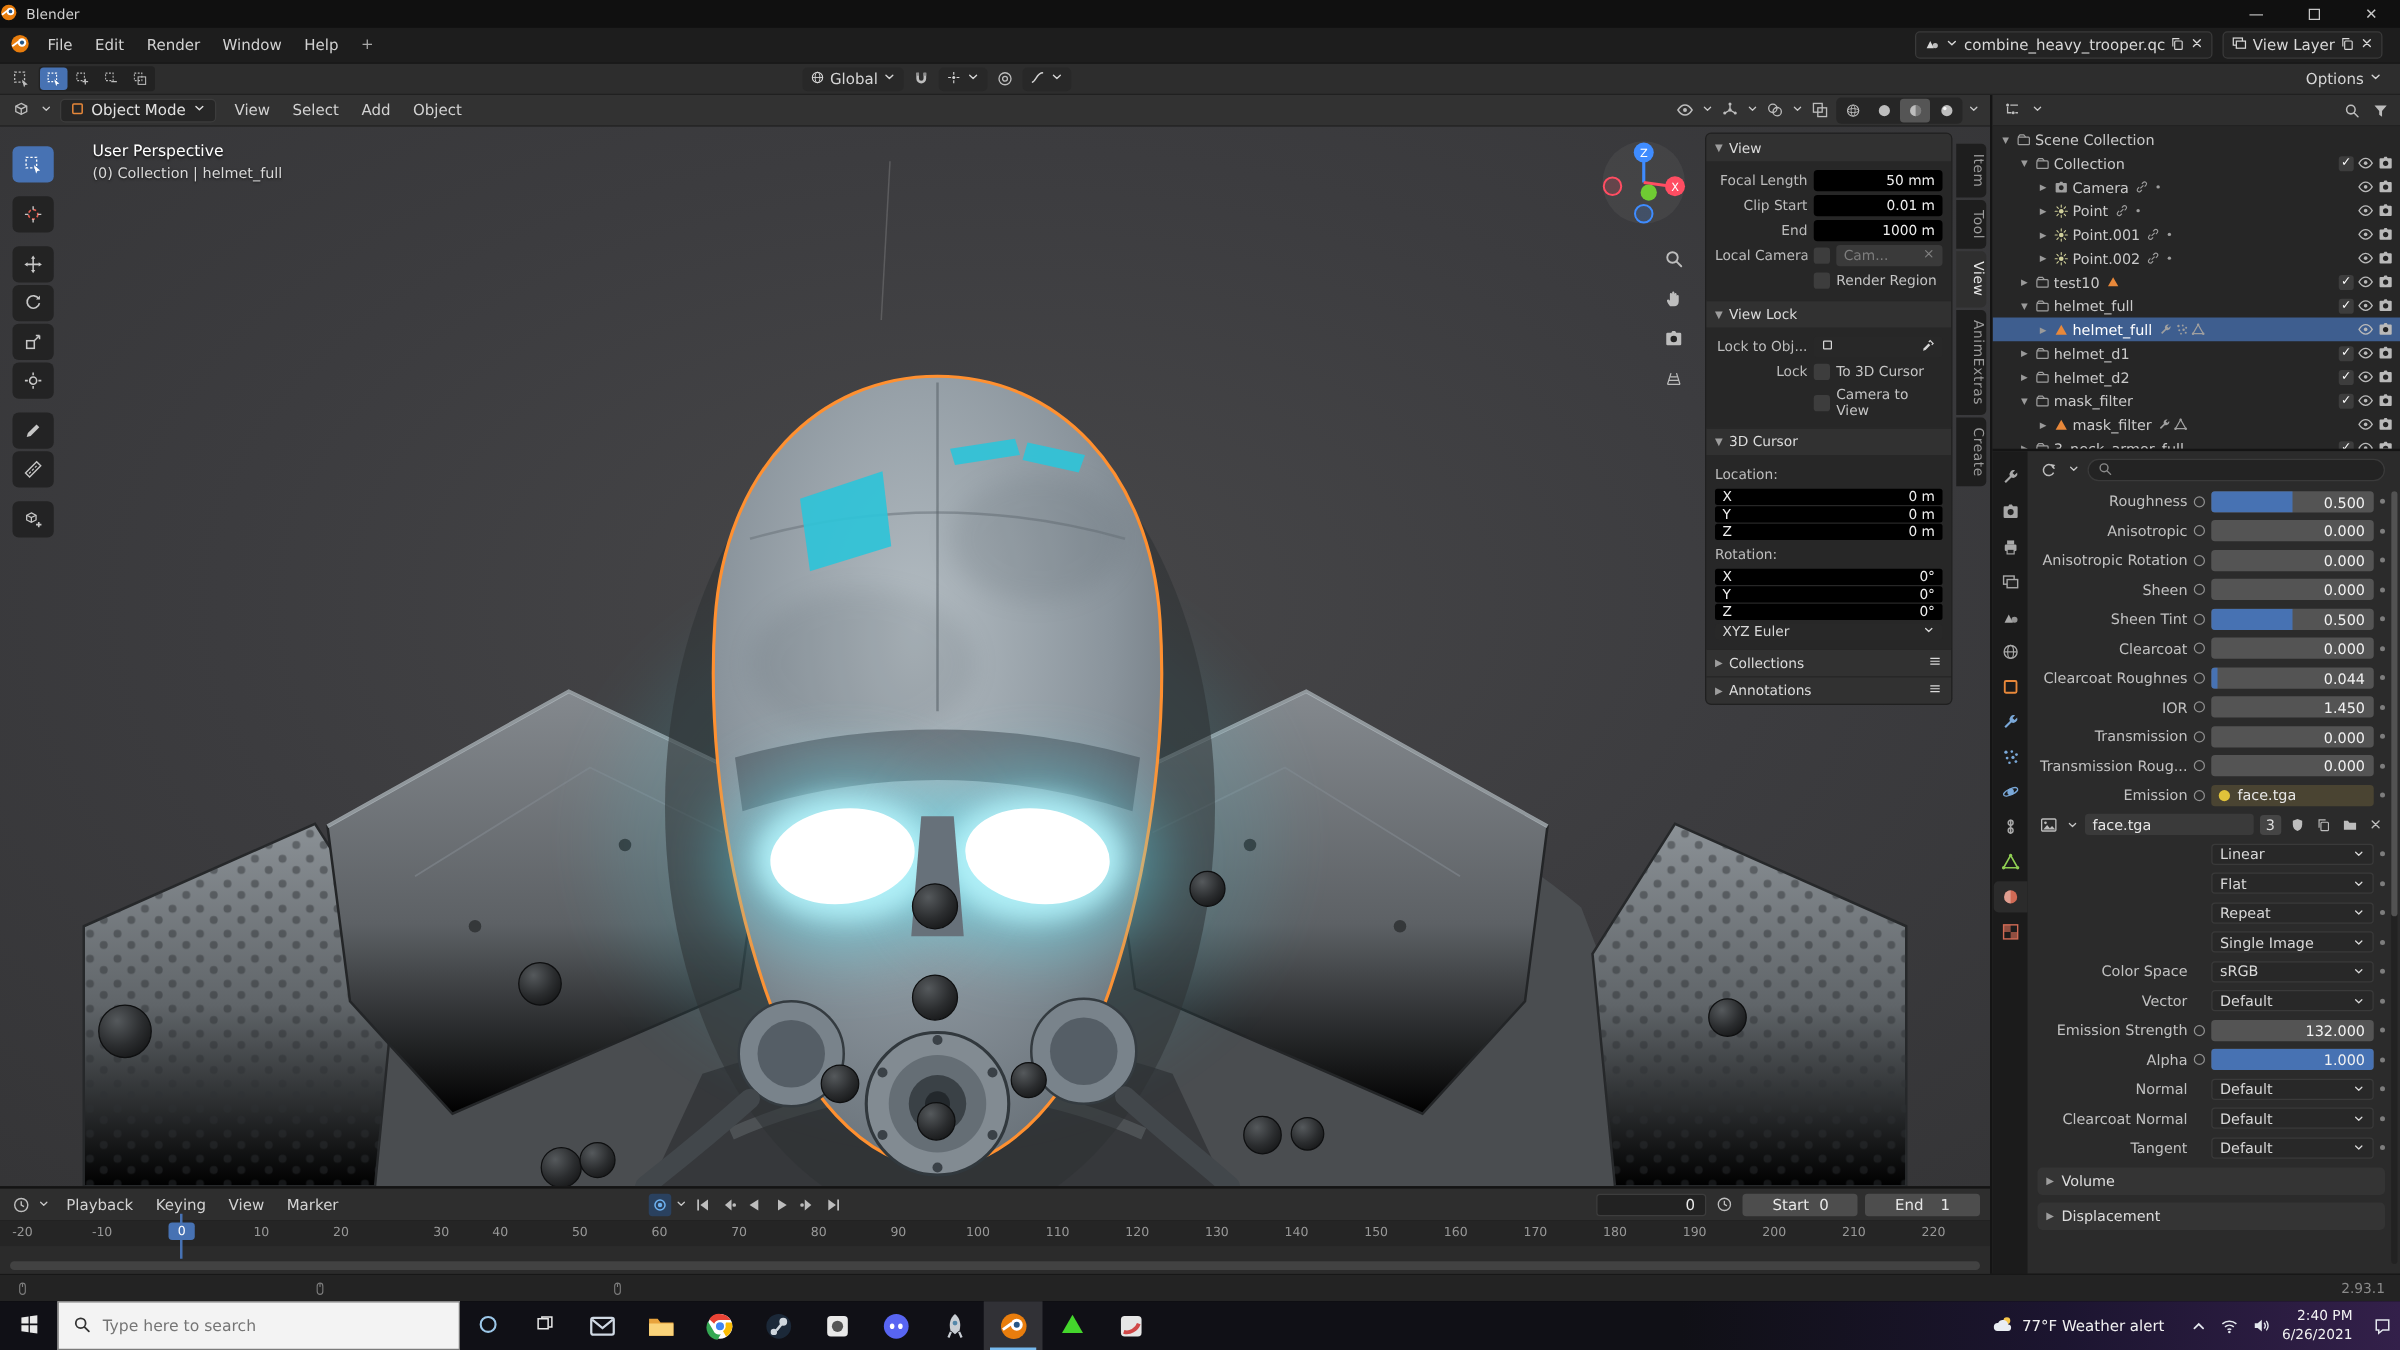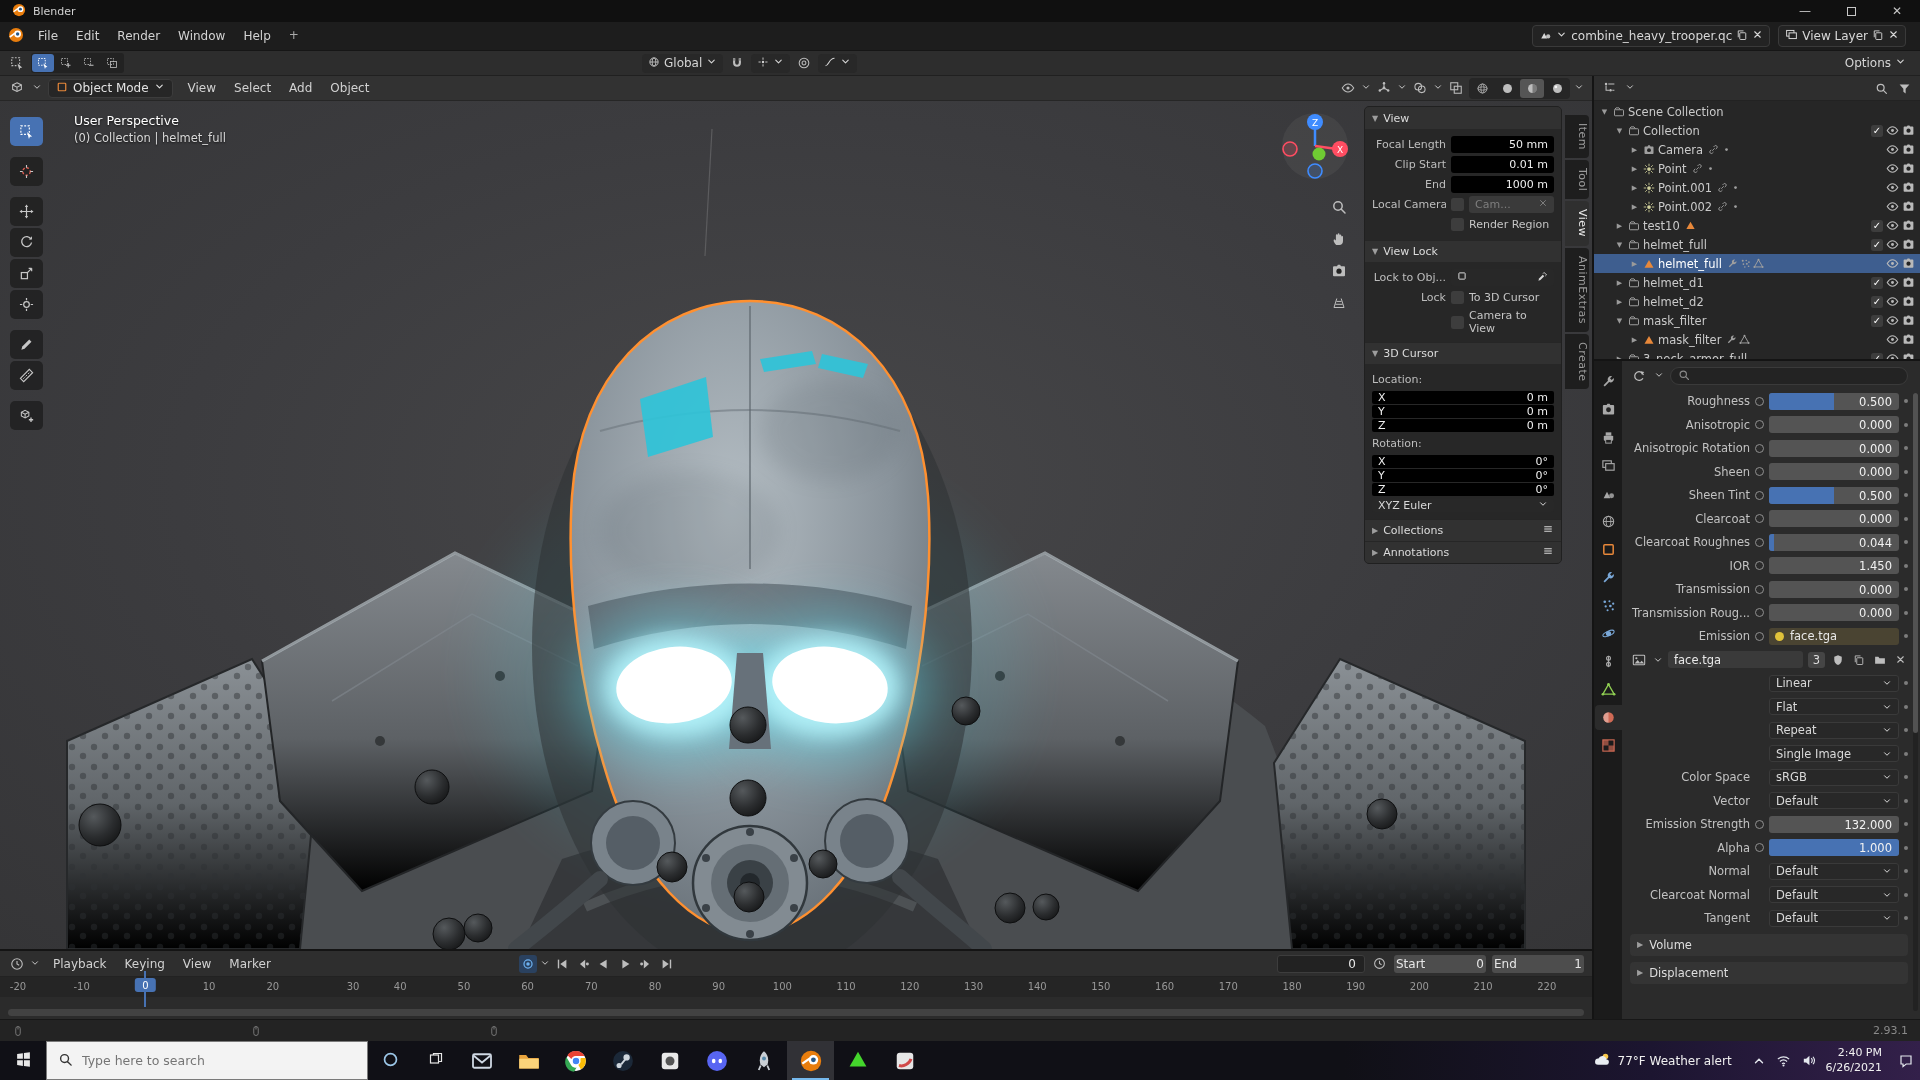--- a/index.html
+++ b/index.html
@@ -2,21 +2,21 @@
 <html><head>
 <meta charset="utf-8">
 <style>
   * { margin:0; padding:0; box-sizing:border-box; }
   html,body { width:1920px; height:1080px; overflow:hidden; background:#000;
     font-family:"DejaVu Sans", sans-serif; font-size:12px; color:#c8c8c8; }
   .screen { width:1920px; height:1080px; display:flex; flex-direction:column; }
   svg { flex-shrink:0; }
 
   
-  .titlebar { height:22px; background:#101010; display:flex; align-items:center; padding-left:12px; color:#d0d0d0; font-size:11px; gap:7px; }
+  .titlebar { height:22px; background:#101010; display:flex; align-items:center; padding-left:0; color:#d0d0d0; font-size:11px; gap:7px; }
   .win-controls { margin-left:auto; display:flex; height:100%; }
   .win-btn { width:46px; display:flex; align-items:center; justify-content:center; color:#c7c7c7; font-size:12px; }
   .max-glyph { width:9px; height:9px; border:1px solid #c7c7c7; display:block; }
 
   
   .menubar { height:29px; background:#1d1d1d; display:flex; align-items:center; padding:0 8px; gap:1px; font-size:12px; border-bottom:1px solid #161616;}
   .menu-item { padding:3px 9px; border-radius:4px; color:#d2d2d2; white-space:nowrap; }
   .ws-tabs { display:flex; align-items:flex-end; height:100%; margin-left:12px; }
   .ws-tab { padding:5px 11px 6px; color:#a9a9a9; border-radius:6px 6px 0 0; white-space:nowrap; }
   .ws-tab.active { background:#2d2d2d; color:#eaeaea; }
@@ -119,21 +119,21 @@
   .count-badge { background:#454545; border-radius:3px; padding:1px 5px; color:#ddd; }
   .p-scroll { position:absolute; right:2px; top:32px; bottom:8px; width:5px; background:#222; border-radius:3px;}
   .p-scroll .thumb { position:absolute; top:0; height:55%; left:0; right:0; background:#525252; border-radius:3px;}
 
   
   .timeline { height:70px; display:flex; flex-direction:column; background:#2b2b2b; border-top:2px solid #141414; position:relative;}
   .tl-header { height:26px; background:#2e2e2e; display:flex; align-items:center; padding:0 8px; gap:4px; border-bottom:1px solid #222;}
   .tl-controls { display:flex; align-items:center; gap:3px; margin-left:235px; }
   .tl-right { margin-left:auto; display:flex; align-items:center; gap:6px; }
   .frame-field { width:88px; height:18px; background:#222; border:1px solid #3d3d3d; border-radius:3px; display:flex; align-items:center; justify-content:flex-end; padding:0 8px; color:#e8e8e8;}
-  .range-field { height:18px; background:#4d4d4d; border-radius:3px; display:flex; align-items:center; justify-content:space-between; padding:0 2px; color:#e6e6e6; width:92px; gap:8px;}
+  .range-field { height:18px; background:#4d4d4d; border-radius:3px; display:flex; align-items:center; justify-content:space-between; padding:0 24px; color:#e6e6e6; width:92px; gap:8px;}
   .tl-ruler { height:20px; background:#252525; position:relative; }
   .tl-label { position:absolute; top:4px; transform:translateX(-50%); font-size:10px; color:#989898; }
   .tl-track { flex:1; position:relative; background:#2b2b2b; }
   .tl-scrollbar { position:absolute; left:8px; right:8px; bottom:3px; height:7px; background:#424242; border-radius:4px;}
   .playhead-pill { position:absolute; top:1px; transform:translateX(-50%); background:#4772b3; color:#fff; font-size:10px; padding:1.5px 7px; border-radius:3px; z-index:2;}
   .playhead-line { position:absolute; width:2px; background:#4772b3; top:20px; bottom:12px; transform:translateX(-50%); z-index:1;}
   .rec-btn { background:#2a415f; border-radius:3px; padding:2px; color:#6db1f0; display:flex;}
 
   
   .statusbar { height:22px; background:#232323; display:flex; align-items:center; padding:0 12px; color:#8d8d8d; font-size:11px; gap:6px; border-top:1px solid #171717;}

